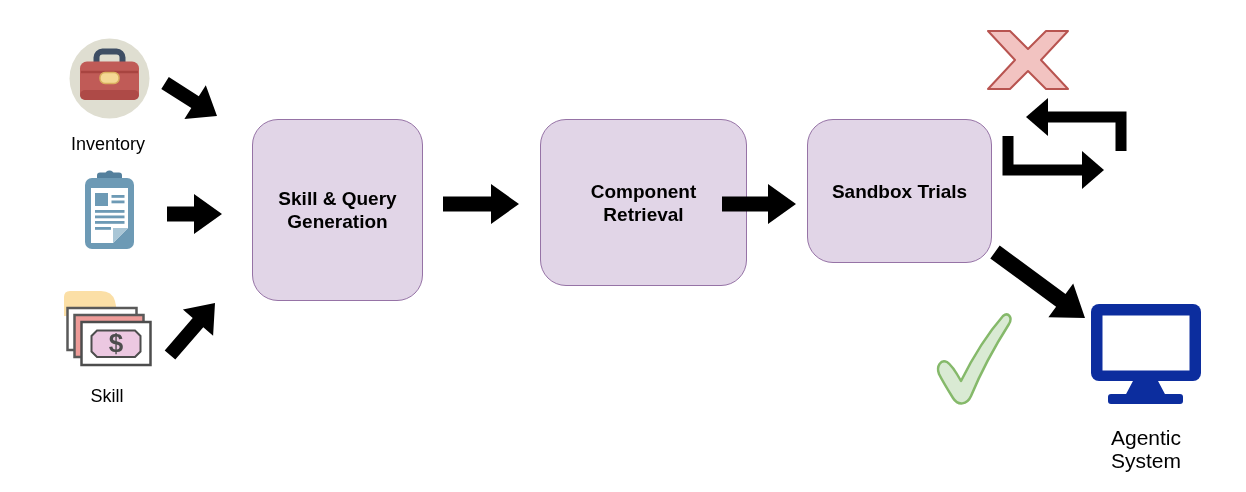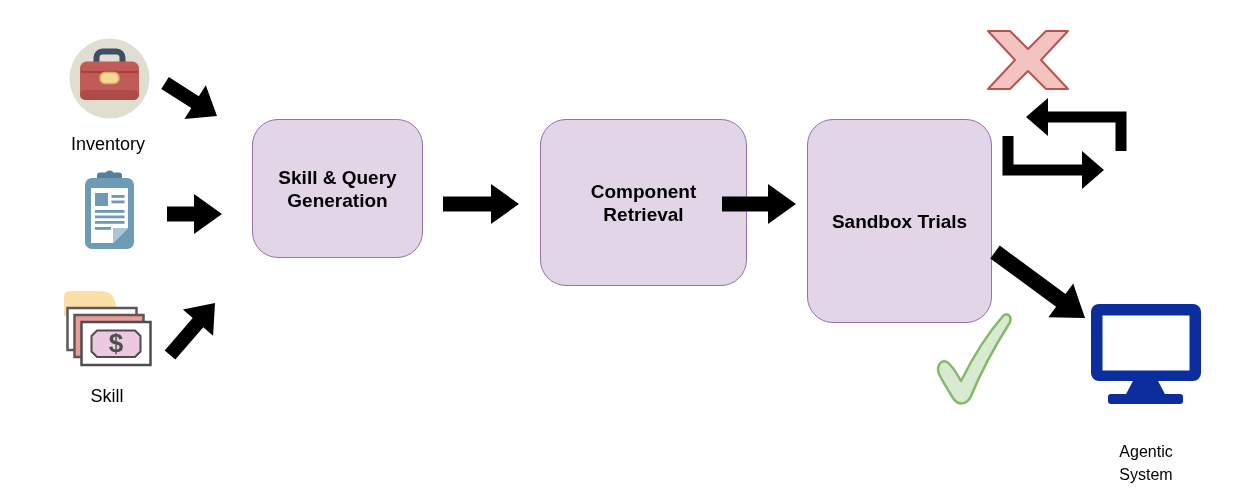--- a/index.html
+++ b/index.html
@@ -55,29 +55,29 @@
     <rect x="67.5" y="308" width="69" height="42" fill="#ffffff" stroke="#595959" stroke-width="2.5"></rect>
     <rect x="74.5" y="315" width="69" height="42" fill="#ee9b98" stroke="#595959" stroke-width="2.5"></rect>
     <rect x="81.5" y="322" width="69" height="43" fill="#ffffff" stroke="#4d4d4d" stroke-width="2.5"></rect>
     <path d="M97,330.5 L135,330.5 L140.5,336 L140.5,351.5 L135,357 L97,357 L91.5,351.5 L91.5,336 Z" fill="#ecc8e1" stroke="#4d4d4d" stroke-width="2"></path>
     <text x="116" y="352" text-anchor="middle" font-size="26" font-weight="bold" fill="#4d4d4d" font-family="Liberation Sans, sans-serif">$</text>
   </svg>
 
   <div class="io-label" style="left:108px;top:133px">Inventory</div>
   <div class="io-label" style="left:107px;top:385px">Skill</div>
 
-  <div class="stage" style="left:252px;top:119px;width:171px;height:139px">
+  <div class="stage" style="left:252px;top:119px;width:171px;height:182px">
     <span>Skill &amp; Query
 Generation</span>
   </div>
   <div class="stage" style="left:540px;top:119px;width:207px;height:167px">
     <span>Component
 Retrieval</span>
   </div>
-  <div class="stage" style="left:807px;top:119px;width:185px;height:204px">
+  <div class="stage" style="left:807px;top:119px;width:185px;height:144px">
     <span>Sandbox Trials</span>
   </div>
 
   <svg class="overlay" width="1246" height="492" viewBox="0 0 1246 492">
 
     <polygon points="161.3,88.9 191.3,108 184.4,119 217,116 205.8,85.2 198.8,96.2 168.8,77.1" fill="#000000"></polygon>
     <polygon points="167,221.5 194,221.5 194,234 222,214 194,194 194,206.5 167,206.5" fill="#000000"></polygon>
     <polygon points="175.3,359.6 203.3,327.3 213.1,335.8 215,303 182.9,309.6 192.7,318.1 164.7,350.4" fill="#000000"></polygon>
     <polygon points="443,211.5 491,211.5 491,224 519,204 491,184 491,196.5 443,196.5" fill="#000000"></polygon>
     <polygon points="722,211.5 768,211.5 768,224 796,204 768,184 768,196.5 722,196.5" fill="#000000"></polygon>
@@ -97,16 +97,16 @@
              C973,357 989,332 1003,316 Z" fill="#d9ead3" stroke="#85b96a" stroke-width="2.5" stroke-linejoin="round"></path>
   </svg>
 
   <svg class="abs" style="left:1085px;top:300px" width="122" height="110" viewBox="1085 300 122 110">
     <rect x="1091" y="304" width="110" height="77" rx="8" fill="#0c2d9e"></rect>
     <rect x="1102.5" y="315.5" width="87" height="55" fill="#ffffff"></rect>
     <polygon points="1133,381 1158,381 1166,396 1125,396" fill="#0c2d9e"></polygon>
     <rect x="1108" y="394" width="75" height="10" rx="3" fill="#0c2d9e"></rect>
   </svg>
 
-  <div class="io-label" style="left:1146px;top:440px;font-size:16px">Agentic
+  <div class="io-label" style="left:1146px;top:426px;font-size:21px">Agentic
 System</div>
 
 </div>
 
 </body></html>

